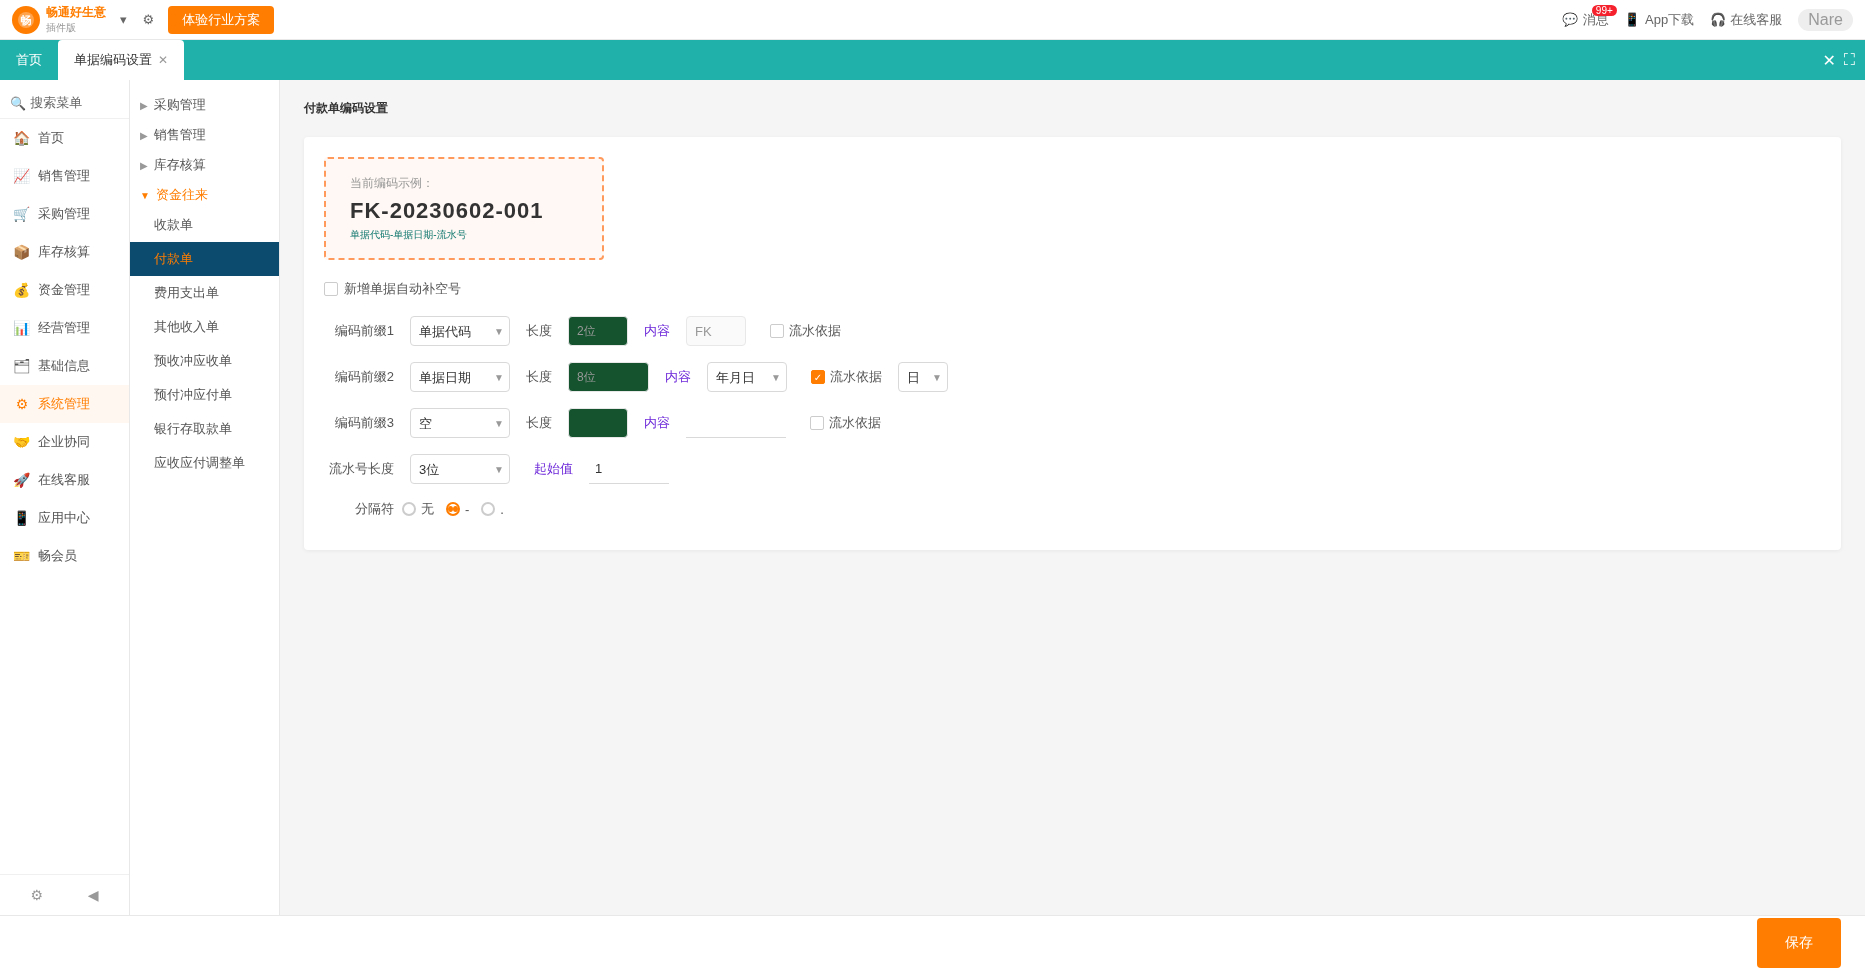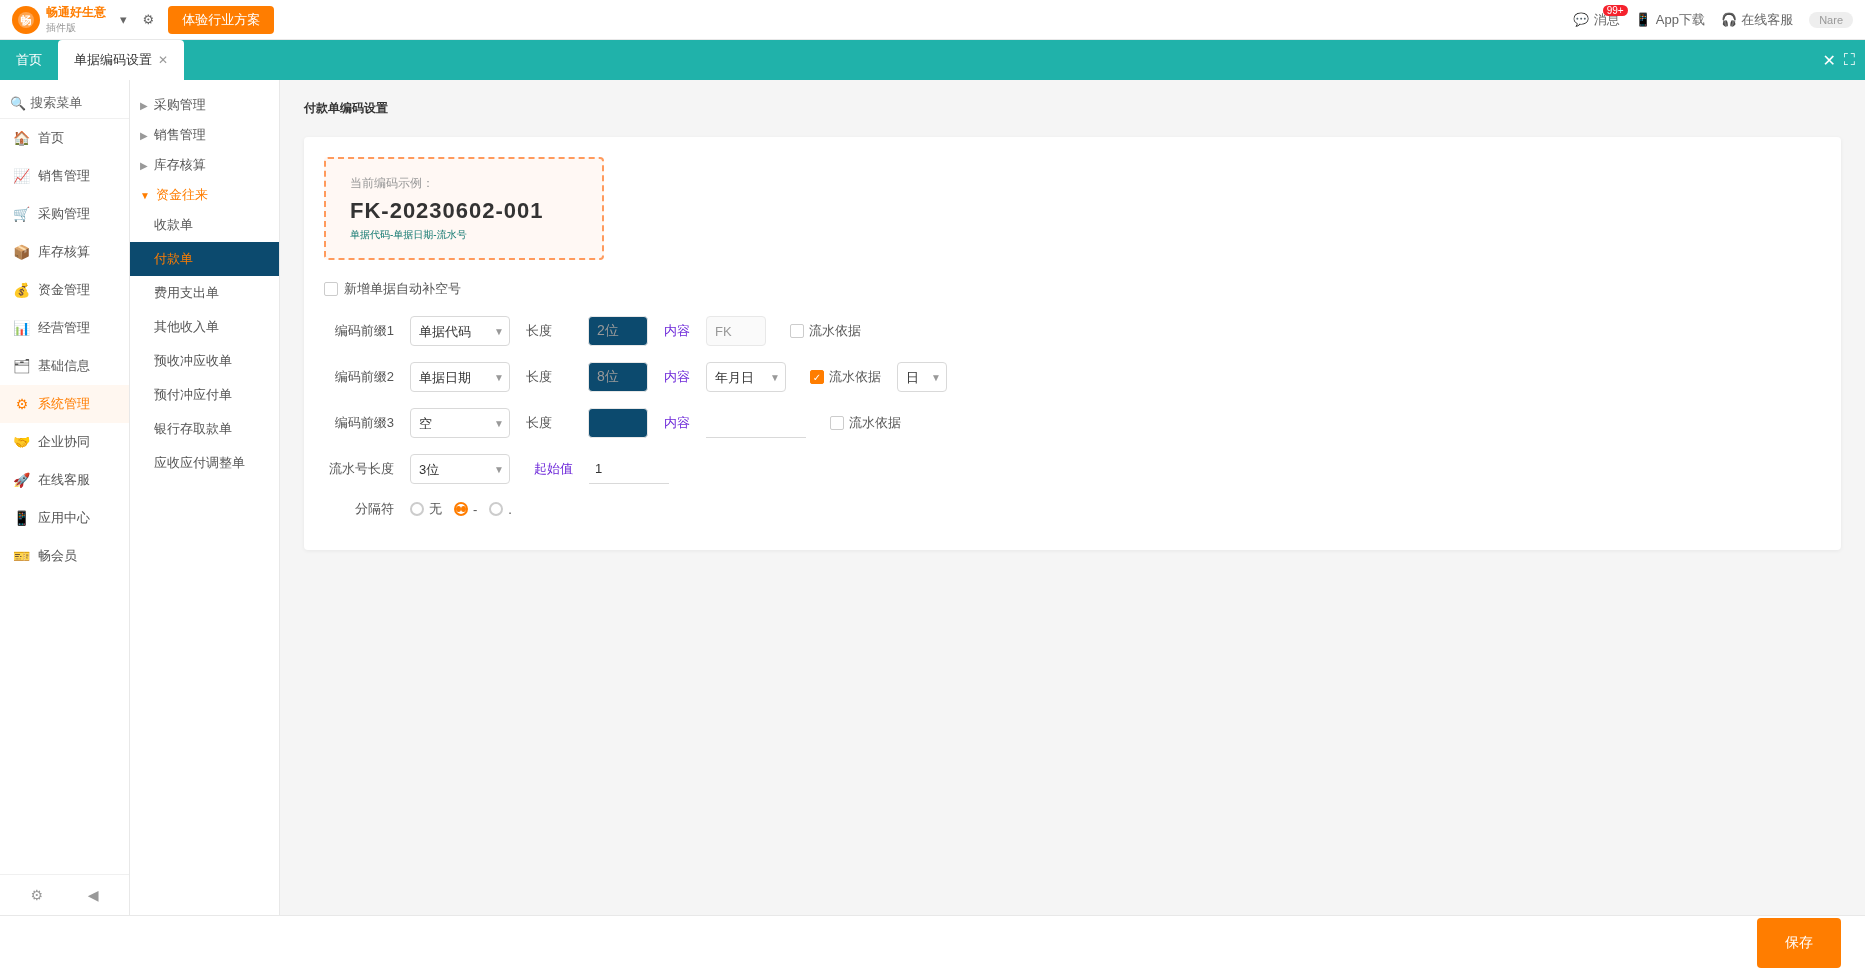--- a/index.html
+++ b/index.html
@@ -9,21 +9,21 @@
     .topbar { height: 40px; background: #fff; border-bottom: 1px solid #e8e8e8; display: flex; align-items: center; justify-content: space-between; padding: 0 12px; flex-shrink: 0; }
     .topbar-left { display: flex; align-items: center; gap: 8px; }
     .topbar-logo { display: flex; align-items: center; gap: 6px; }
     .topbar-logo-icon { width: 28px; height: 28px; background: #ff7d00; border-radius: 50%; display: flex; align-items: center; justify-content: center; }
     .topbar-nav { display: flex; align-items: center; gap: 4px; }
     .topbar-nav-btn { background: none; border: none; cursor: pointer; color: #666; font-size: 13px; padding: 4px 6px; }
     .topbar-cta { background: #ff7d00; color: #fff; border: none; border-radius: 4px; padding: 5px 14px; font-size: 13px; cursor: pointer; }
     .topbar-right { display: flex; align-items: center; gap: 16px; color: #666; font-size: 13px; }
     .topbar-right-item { display: flex; align-items: center; gap: 4px; cursor: pointer; position: relative; }
     .badge { background: #f5222d; color: #fff; border-radius: 8px; font-size: 10px; padding: 0 4px; position: absolute; top: -6px; right: -8px; }
-    .topbar-user { background: #eee; border-radius: 12px; padding: 2px 10px; font-size: 11px; color: #999; }
+    .topbar-user { background: #eee; border-radius: 12px; padding: 2px 10px; font-size: 16px; color: #999; }
 
     
     .tabbar { height: 40px; background: #20b2aa; display: flex; align-items: center; padding: 0 0; flex-shrink: 0; position: relative; }
     .tab { height: 40px; display: flex; align-items: center; padding: 0 16px; font-size: 13px; cursor: pointer; color: #fff; }
     .tab.active { background: #fff; color: #333; border-radius: 4px 4px 0 0; }
     .tab-close { margin-left: 6px; color: #999; font-size: 12px; cursor: pointer; }
     .tabbar-actions { position: absolute; right: 10px; display: flex; gap: 8px; }
     .tabbar-action-btn { background: none; border: none; color: #fff; font-size: 16px; cursor: pointer; }
 
     
@@ -78,27 +78,27 @@
     
     .form-row { display: flex; align-items: center; gap: 16px; margin-bottom: 16px; }
     .form-label { font-size: 13px; color: #555; width: 70px; text-align: right; flex-shrink: 0; }
     .select-wrapper { position: relative; display: inline-flex; align-items: center; }
     .select-wrapper select { height: 30px; border: 1px solid #d9d9d9; border-radius: 4px; padding: 0 24px 0 8px; font-size: 13px; color: #333; background: #fff; cursor: pointer; appearance: none; min-width: 100px; }
     .select-arrow { position: absolute; right: 6px; top: 50%; transform: translateY(-50%); color: #999; font-size: 10px; pointer-events: none; }
     .field-label { font-size: 13px; color: #6d28d9; white-space: nowrap; }
     .field-input { height: 30px; border: none; border-bottom: 1px solid #d9d9d9; padding: 0 6px; font-size: 13px; color: #333; background: transparent; min-width: 60px; outline: none; }
     .field-input.readonly { color: #999; background: #fafafa; border: 1px solid #e8e8e8; border-radius: 4px; padding: 0 8px; }
     .len-label { font-size: 13px; color: #555; white-space: nowrap; }
-    .len-input { height: 30px; border: 1px solid #e8e8e8; border-radius: 4px; background: #0c4a6e; color: #999; padding: 0 8px; font-size: 14px; min-width: 50px; margin-left: 20px; }
+    .len-input { height: 30px; border: 1px solid #e8e8e8; border-radius: 4px; background: #14532d; color: #999; padding: 0 8px; font-size: 12px; min-width: 50px; }
     .checkbox-inline { display: flex; align-items: center; gap: 5px; font-size: 13px; color: #555; cursor: pointer; margin-left: 8px; }
     .checkbox-checked { width: 14px; height: 14px; border: 1px solid #ff7d00; border-radius: 2px; background: #ff7d00; display: flex; align-items: center; justify-content: center; color: #fff; font-size: 10px; flex-shrink: 0; }
     .checkbox-unchecked { width: 14px; height: 14px; border: 1px solid #ccc; border-radius: 2px; display: flex; align-items: center; justify-content: center; flex-shrink: 0; }
 
     
-    .separator-row { display: flex; align-items: center; gap: 16px; margin-bottom: 12px; }
+    .separator-row { display: flex; align-items: center; gap: 8px; margin-bottom: 12px; }
     .sep-label { font-size: 13px; color: #555; width: 70px; text-align: right; }
     .sep-radio-group { display: flex; align-items: center; gap: 12px; }
     .sep-radio { display: flex; align-items: center; gap: 5px; font-size: 13px; color: #555; cursor: pointer; }
 
     
     .bottom-bar { height: 54px; background: #fff; border-top: 1px solid #e8e8e8; display: flex; align-items: center; justify-content: flex-end; padding: 0 24px; flex-shrink: 0; }
     .save-btn { background: #ff7d00; color: #fff; border: none; border-radius: 4px; padding: 16px 28px; font-size: 14px; cursor: pointer; }
 
     
     ::-webkit-scrollbar { width: 6px; }
@@ -311,21 +311,21 @@
         <span class="form-label">编码前缀2</span>
         <div class="select-wrapper">
           <select>
             <option>单据日期</option>
             <option>单据代码</option>
             <option>空</option>
           </select>
           <span class="select-arrow">▼</span>
         </div>
         <span class="len-label">长度</span>
-        <input type="text" class="len-input" value="8位" readonly="" style="width: 60px;">
+        <input type="text" class="len-input" value="8位" readonly="" style="width: 81px;">
         <span class="field-label">内容</span>
         <div class="select-wrapper">
           <select style="min-width:80px;">
             <option>年月日</option>
             <option>年月</option>
             <option>年</option>
           </select>
           <span class="select-arrow">▼</span>
         </div>
         <label class="checkbox-inline">

